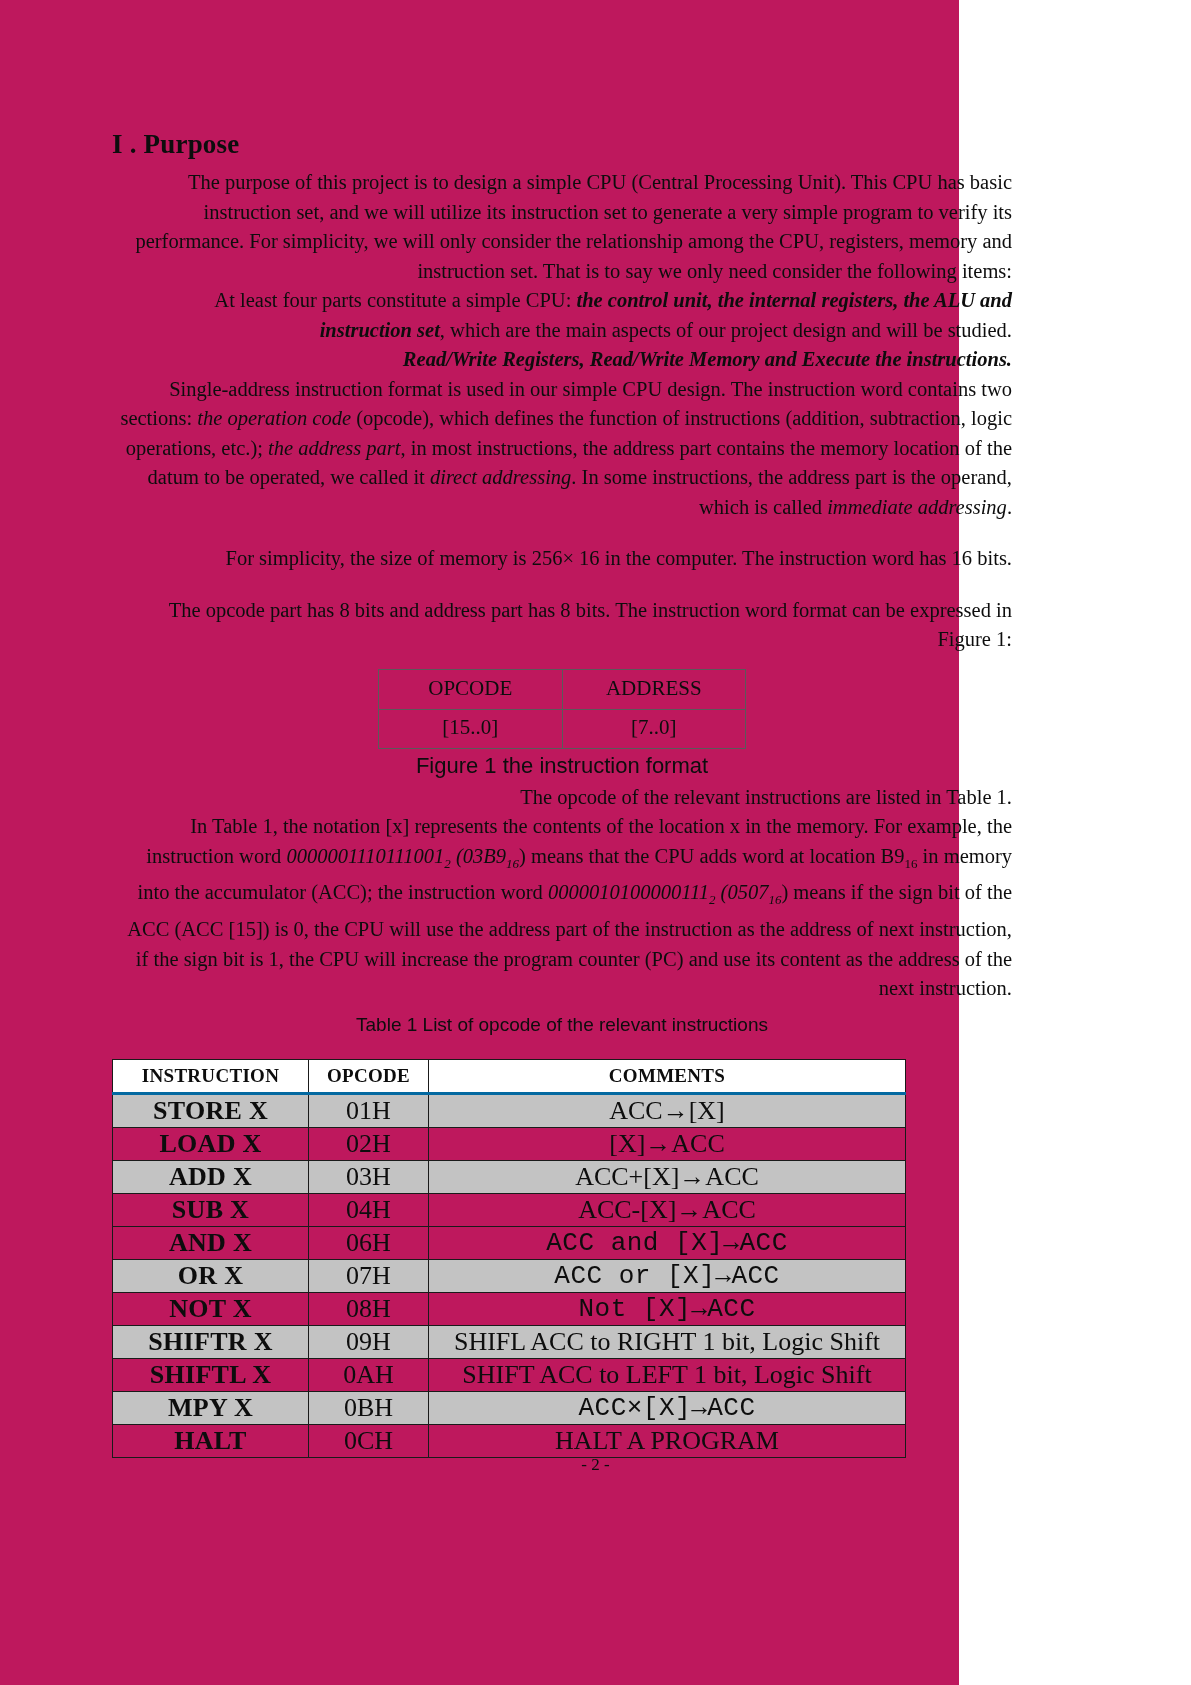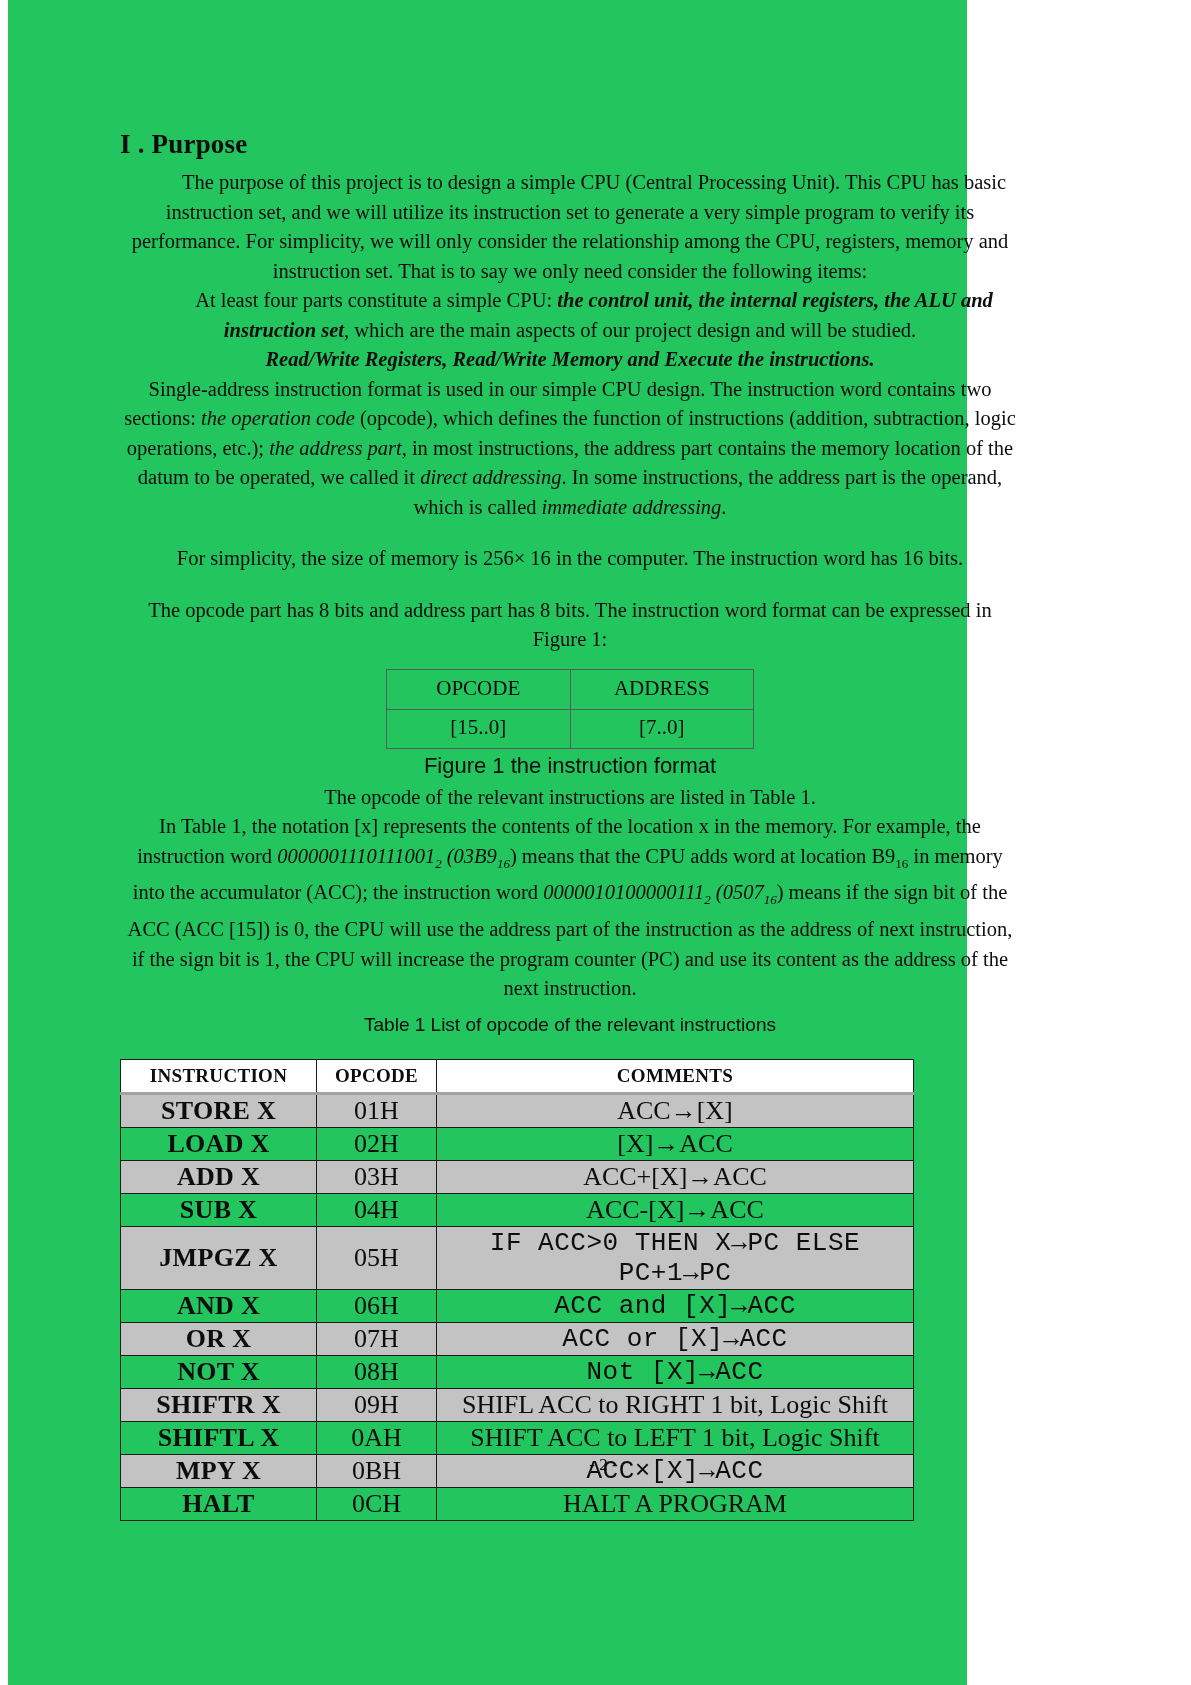--- a/index.html
+++ b/index.html
@@ -10,25 +10,25 @@
   body {
     width: 1191px;
     height: 1685px;
     font-family: "Liberation Serif", serif;
     color: #0d0d0d;
     position: relative;
     overflow: hidden;
   }
   .page {
     position: absolute;
-    left: 8px;
+    left: 0;
     top: 0;
     width: 959px;
     height: 1685px;
-    background: #22c55e;
+    background: #be185d;
   }
   .content {
     position: absolute;
     left: 112px;
     top: 128px;
     width: 900px;
   }
 
   h1.heading {
     font-family: "Liberation Serif", serif;
@@ -46,21 +46,21 @@
     line-height: 1.2;
   }
   .roman {
     font-family: "Liberation Serif", serif;
   }
 
   p.body {
     font-size: 20.5px;
     line-height: 29.5px;
     margin: 0;
-    text-align: center;
+    text-align: right;
   }
   p.indent {
     text-indent: 48px;
   }
   p.gap {
     margin-top: 22px;
   }
   .bi {
     font-weight: bold;
     font-style: italic;
@@ -119,21 +119,21 @@
     border: 1px solid #1a1a1a;
     height: 30px;
     text-align: center;
     vertical-align: middle;
     font-size: 26px;
   }
   table.op-table thead th {
     font-weight: bold;
     font-size: 19px;
     letter-spacing: 0.3px;
-    border-bottom: 3px solid #a3a3a3;
+    border-bottom: 3px solid #0369a1;
     background: #fff;
   }
   table.op-table col.c1 { width: 196px; }
   table.op-table col.c2 { width: 120px; }
   table.op-table col.c3 { width: 477px; }
   table.op-table td.instr {
     font-weight: bold;
     letter-spacing: 0.3px;
   }
   table.op-table tr.shaded td {
@@ -230,25 +230,20 @@
           <tr class="shaded">
             <td class="instr">ADD X</td>
             <td>03H</td>
             <td>ACC+[X]→ACC</td>
           </tr>
           <tr>
             <td class="instr">SUB X</td>
             <td>04H</td>
             <td>ACC-[X]→ACC</td>
           </tr>
-          <tr class="shaded">
-            <td class="instr">JMPGZ X</td>
-            <td>05H</td>
-            <td class="mono">IF ACC&gt;0  THEN  X→PC ELSE  PC+1→PC</td>
-          </tr>
           <tr>
             <td class="instr">AND X</td>
             <td>06H</td>
             <td class="mono">ACC and  [X]→ACC</td>
           </tr>
           <tr class="shaded">
             <td class="instr">OR X</td>
             <td>07H</td>
             <td class="mono">ACC or  [X]→ACC</td>
           </tr>

